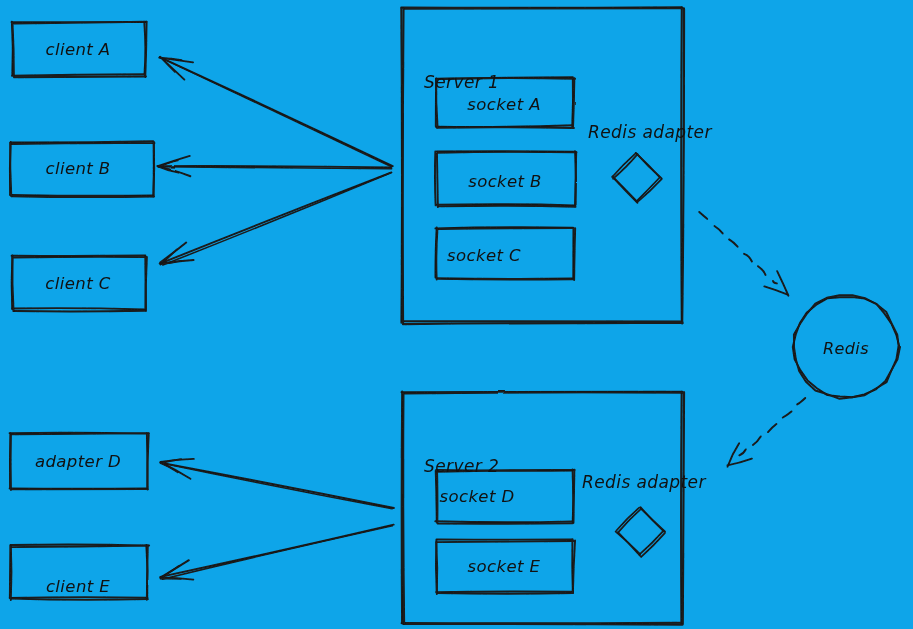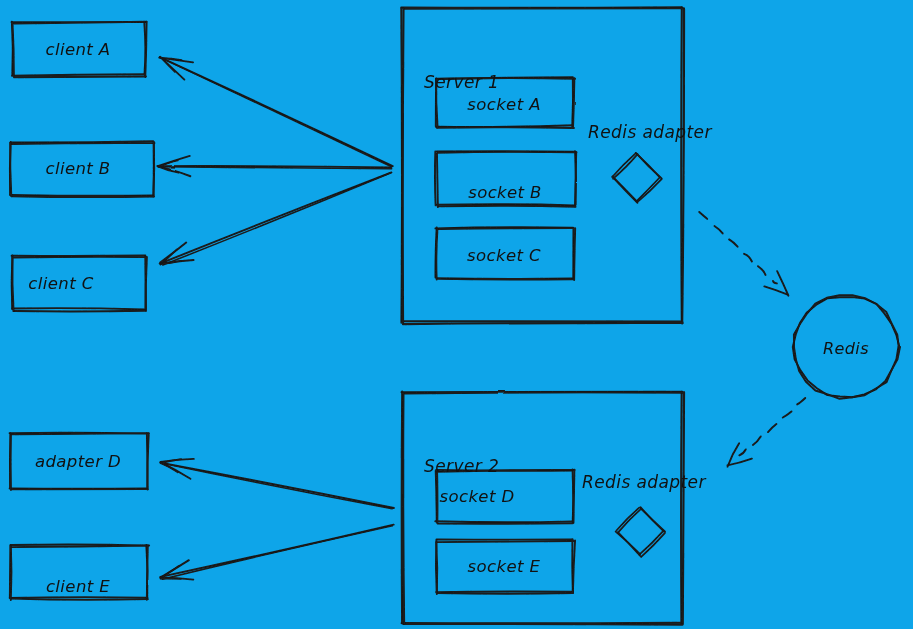--- a/index.html
+++ b/index.html
@@ -274,28 +274,28 @@
           <path d="M760.7426066090702,436.38652595674967 Q757.502153548235,441.69248150278503 752.9215404873999,444.99619704882036" stroke-width="1.9"></path>
           <path d="M745.7553154787603,449.43920794233287 Q743.3831821915041,453.82304317693314 739.3177689042479,455.2907184115334" stroke-width="1.9"></path>
           <path d="M727.52448,466.71808 Q732.2488408449842,453.92431060411235 739.1295216899684,443.2819012082248" stroke-width="1.9"></path>
           <path d="M727.4456,465.3664 Q739.6748077934428,462.90740044129217 751.9043355868856,458.60472088258433" stroke-width="1.9"></path>
         </g>
       </g>
   </svg>
 
   <div class="label node-label" style="left:78px;  top:49px;">client A</div>
   <div class="label node-label" style="left:78px;  top:168px;text-align:right;">client B</div>
-  <div class="label node-label" style="left:61px;  top:283px;">client C</div>
+  <div class="label node-label" style="left:78px;  top:283px;">client C</div>
   <div class="label node-label" style="left:78px;  top:461px;">adapter D</div>
   <div class="label node-label" style="left:78px;  top:573px;margin-top:13px;">client E</div>
 
   <div class="label container-title left" style="left:424px; top:35px;">Server 1</div>
   <div class="label node-label" style="left:504px; top:104px;">socket A</div>
-  <div class="label node-label" style="left:505px; top:181px;margin-top:11px;">socket B</div>
-  <div class="label node-label" style="left:504px; top:255px;text-align:right;">socket C</div>
+  <div class="label node-label" style="left:505px; top:181px;">socket B</div>
+  <div class="label node-label" style="left:484px; top:255px;text-align:right;">socket C</div>
   <div class="label adapter-label left" style="left:588px; top:132px;">Redis adapter</div>
 
   <div class="label container-title left" style="left:424px; top:419px;">Server 2</div>
   <div class="label node-label" style="left:477px; top:496px;">socket D</div>
   <div class="label node-label" style="left:504px; top:566px;">socket E</div>
   <div class="label adapter-label left" style="left:582px; top:482px;">Redis adapter</div>
 
   <div class="label store-label" style="left:846px; top:348px;">Redis</div>
 
 </div>

